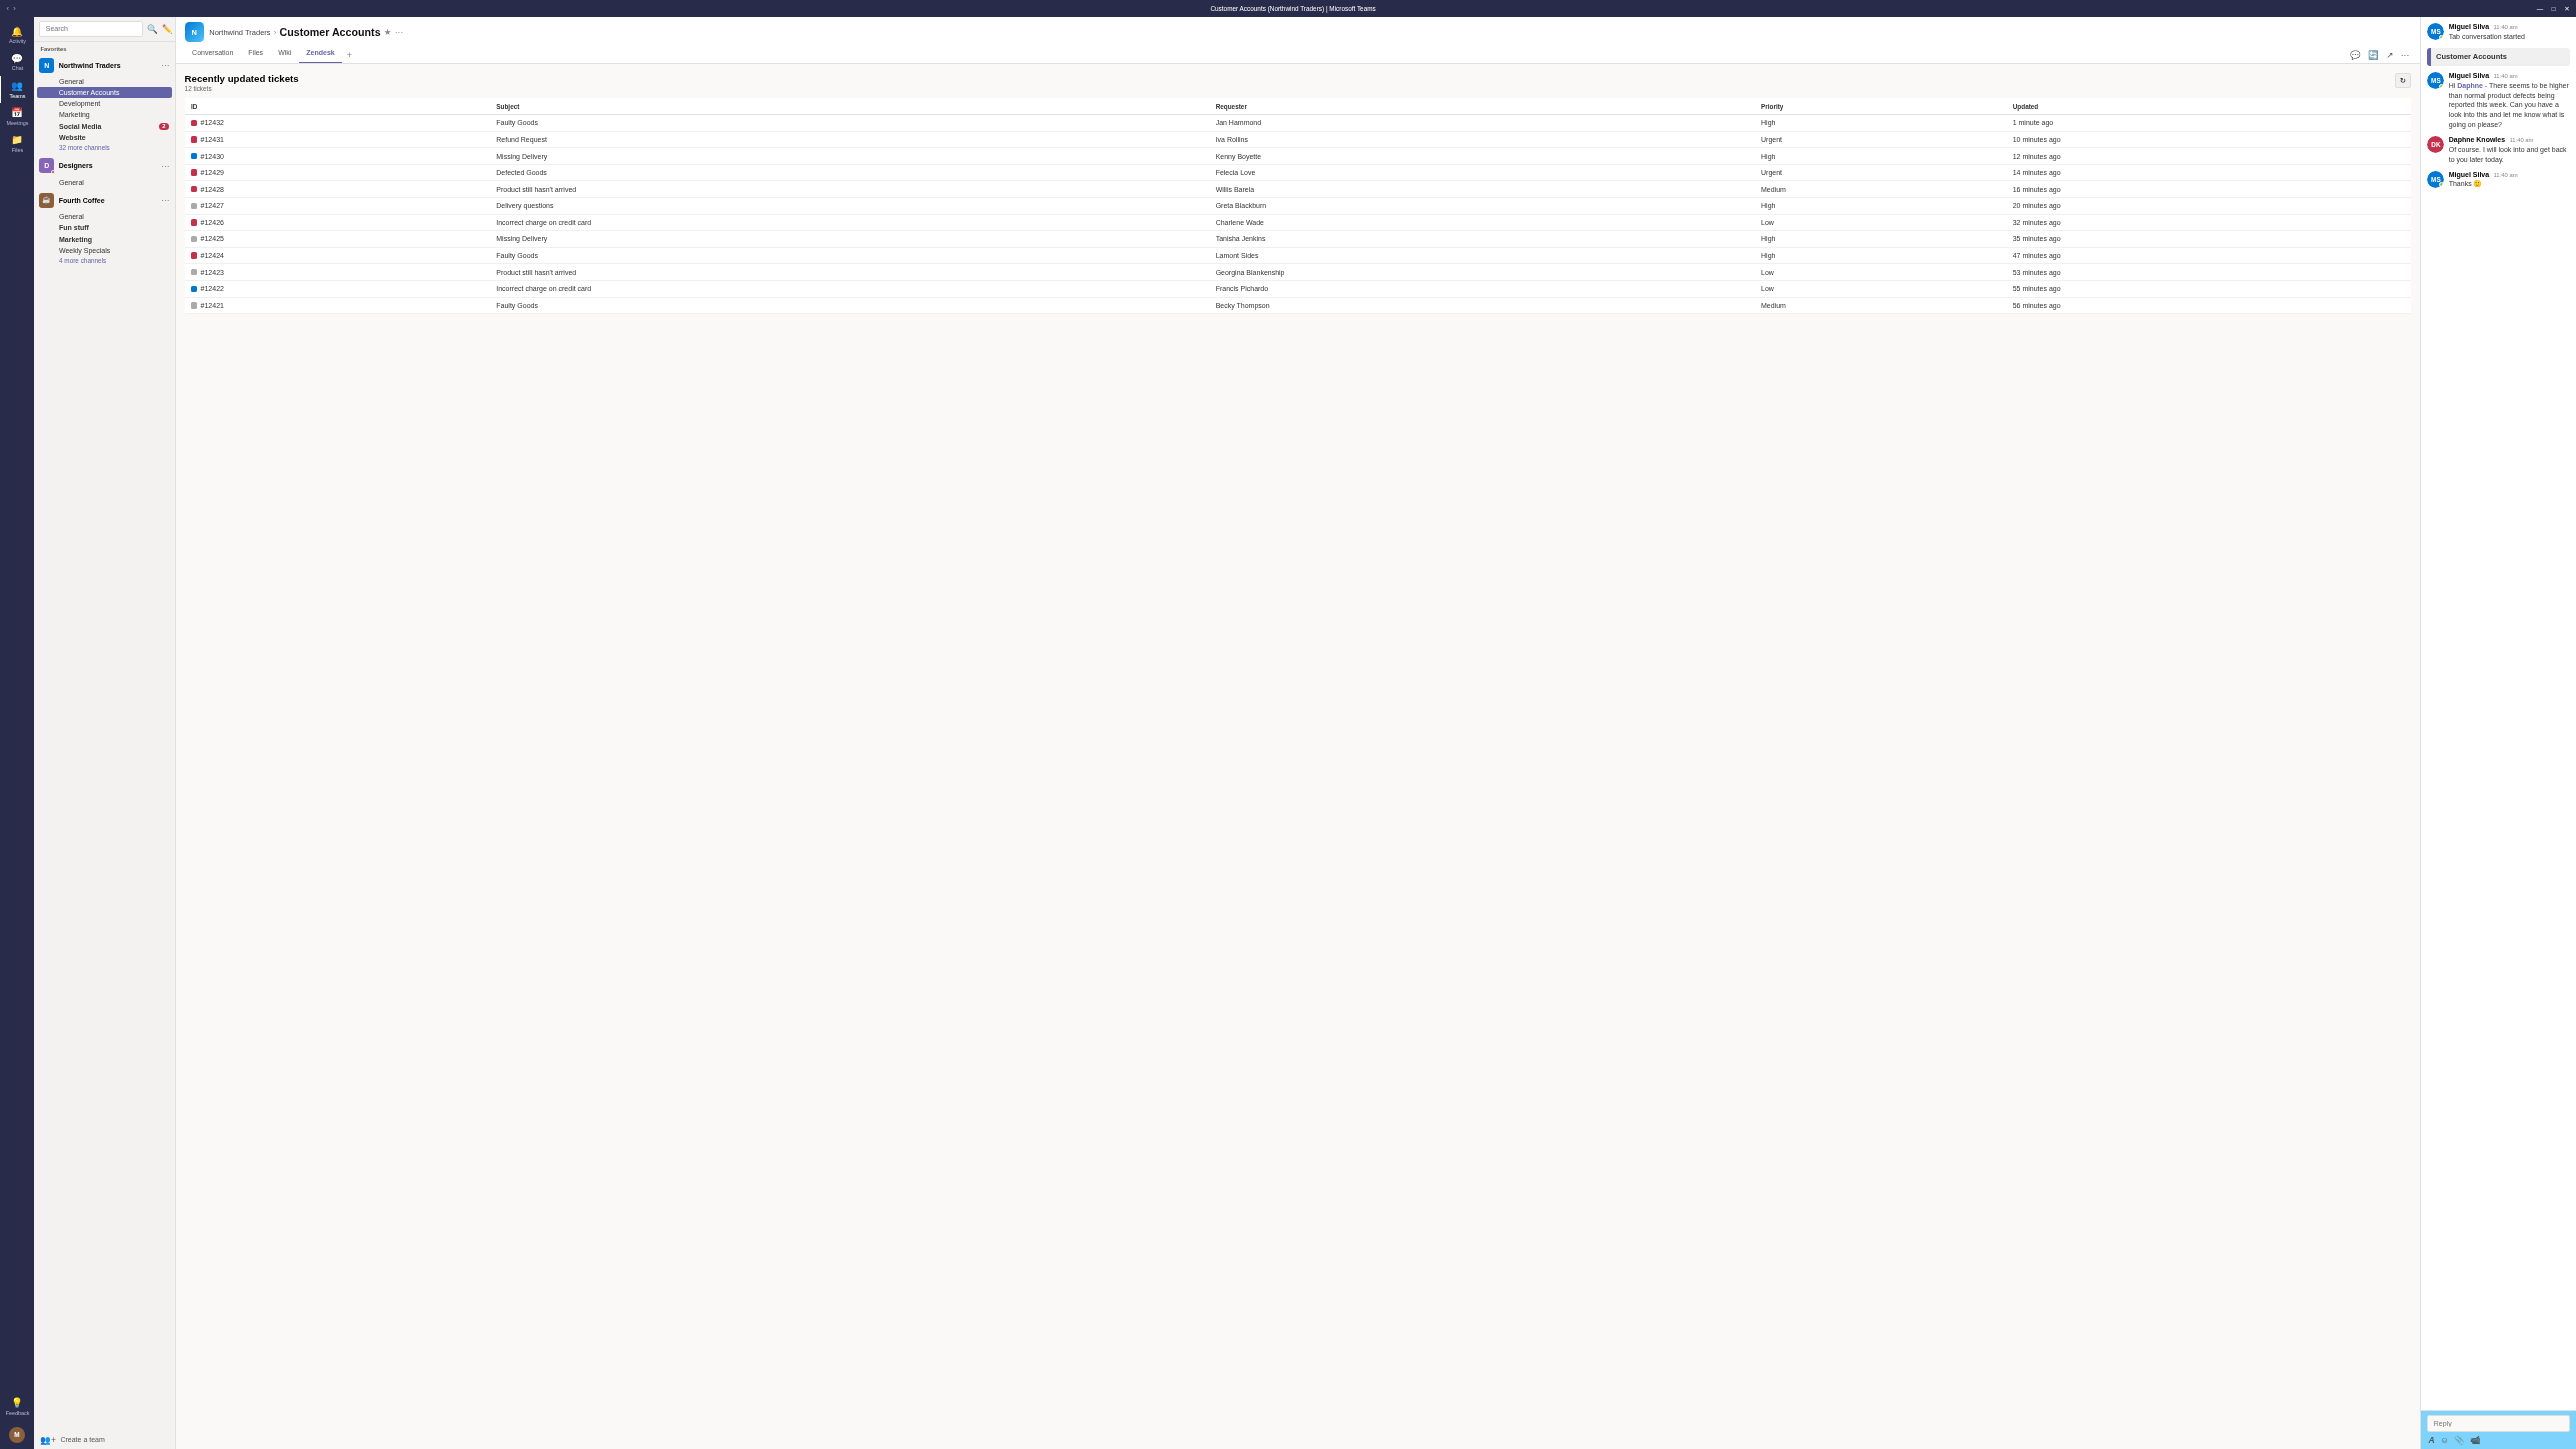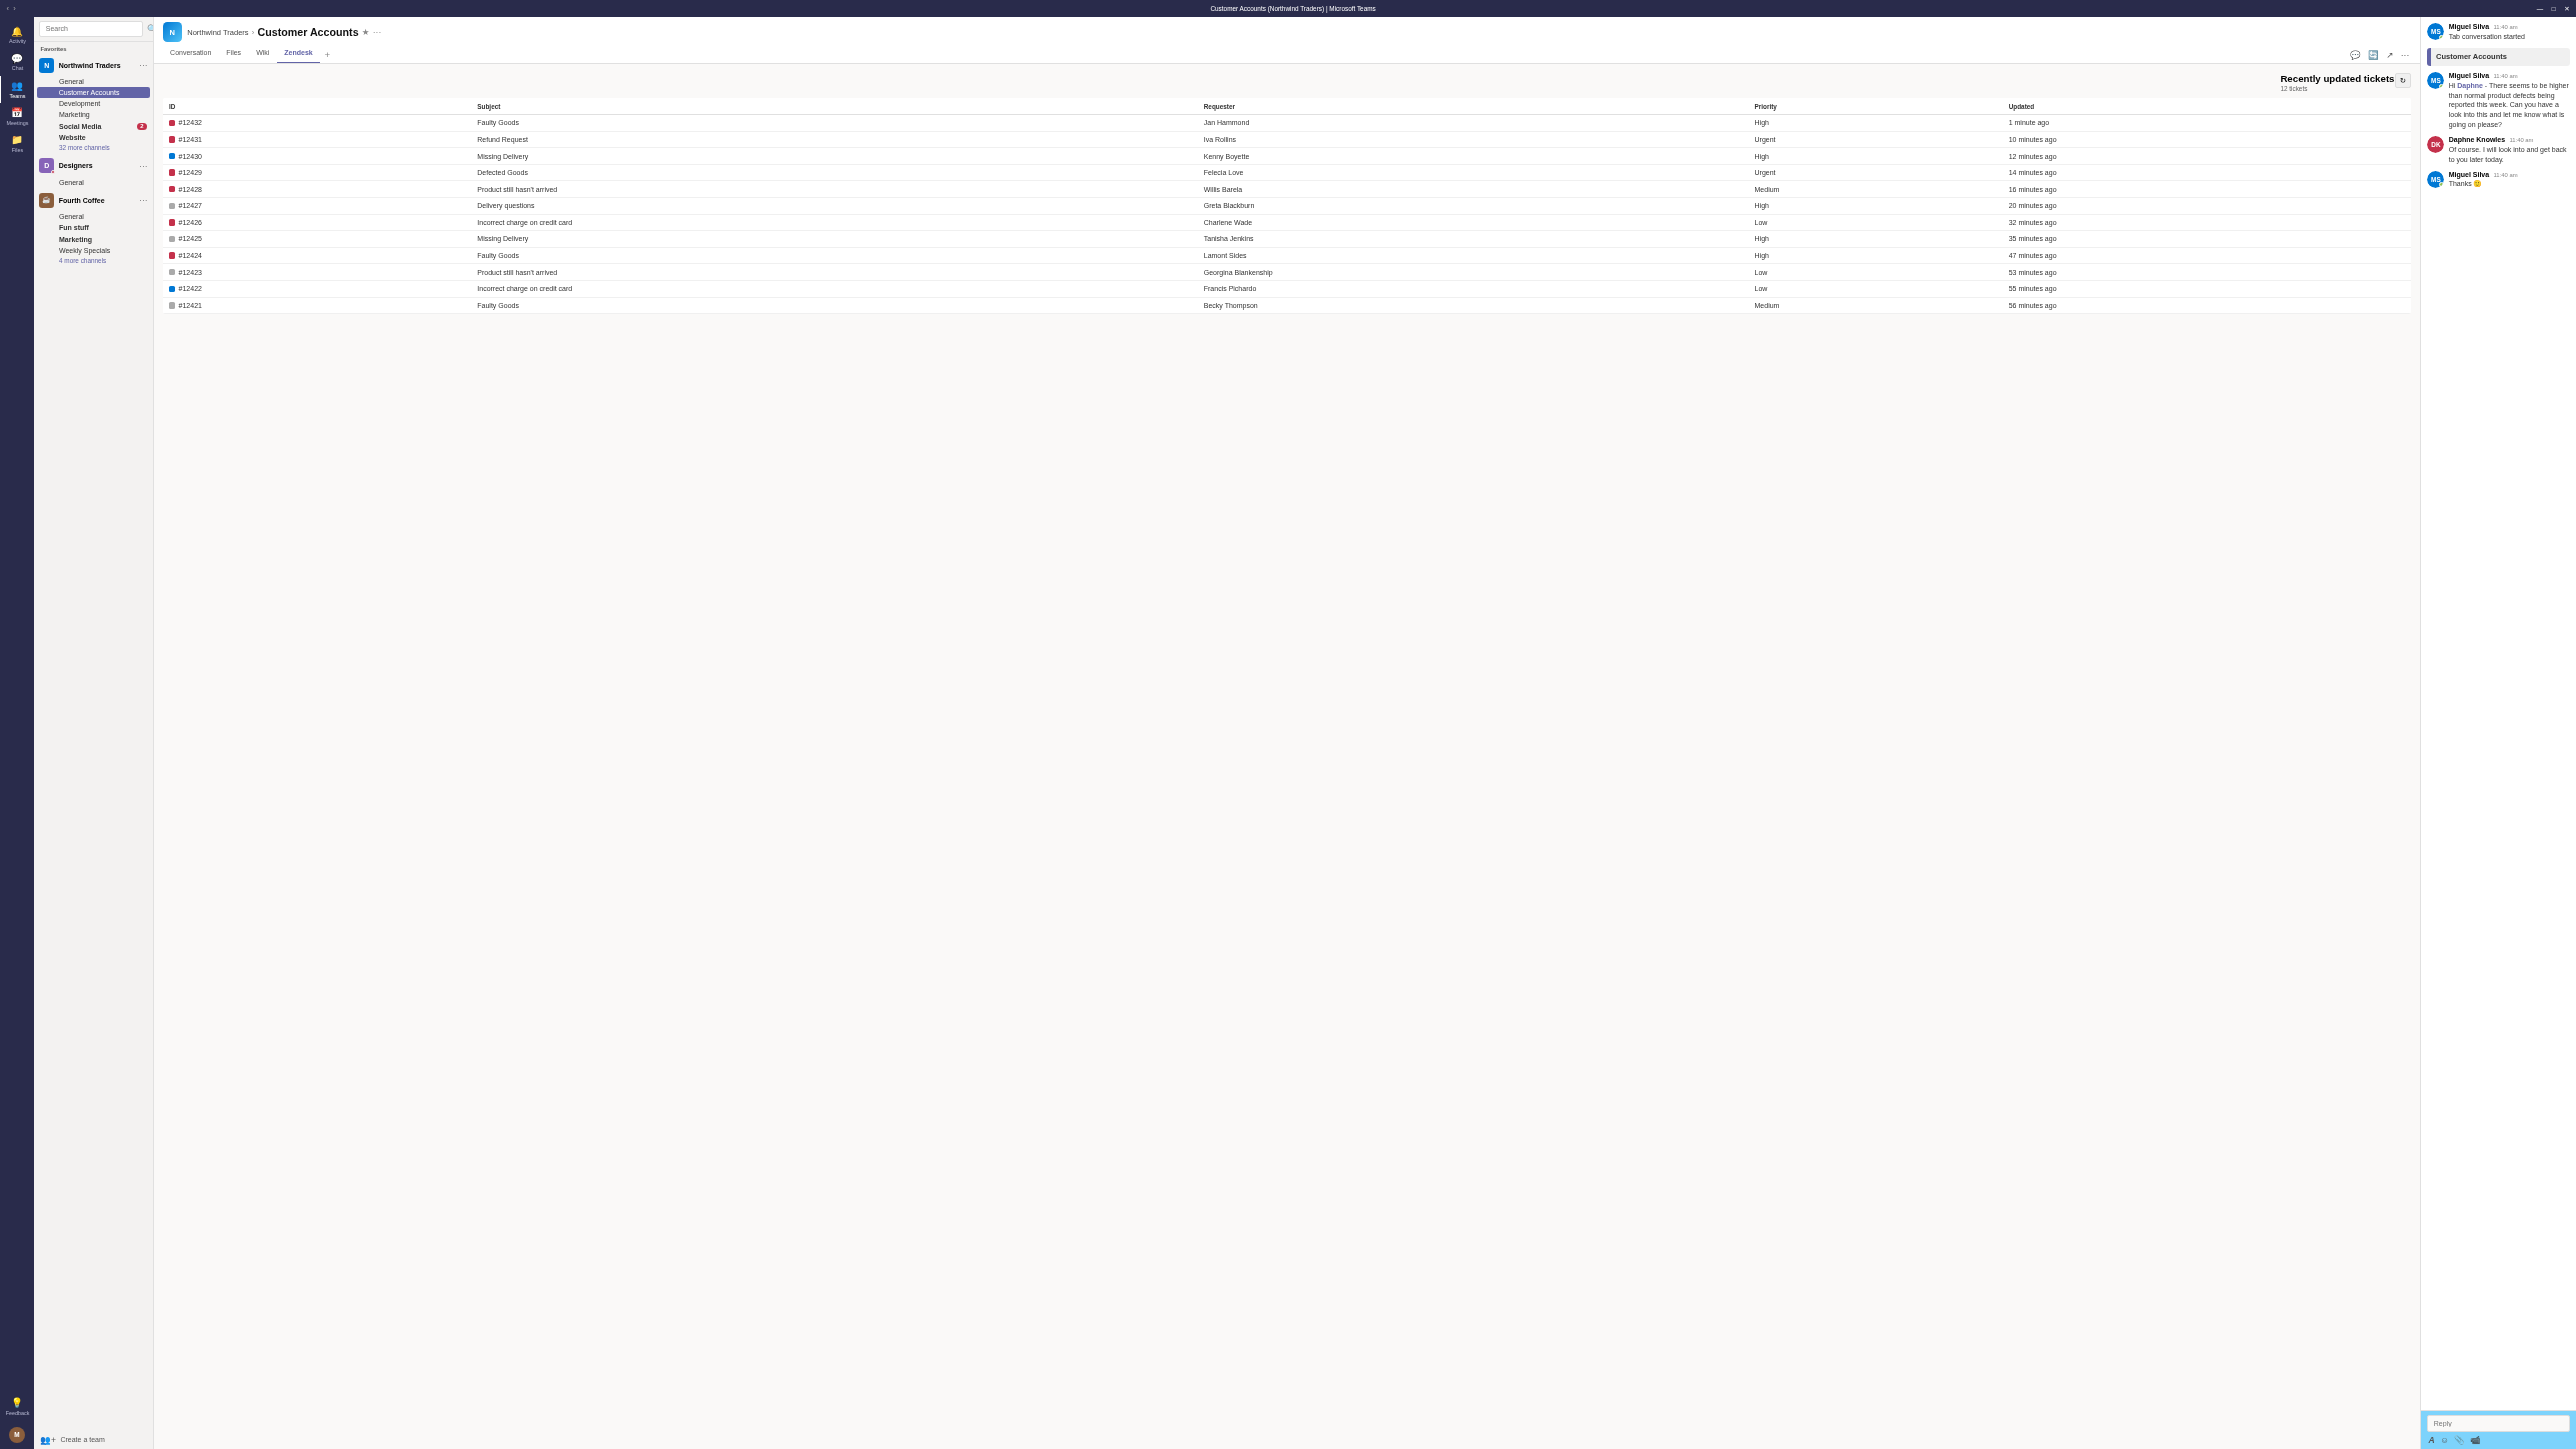--- a/index.html
+++ b/index.html
@@ -48,21 +48,21 @@
     .nav-item.active { color: #fff; border-left: 1.6px solid #fff; }
     .nav-icon { font-size: 9.7px; }
     .nav-bottom { margin-top: auto; padding-bottom: 6.4px; display: flex; flex-direction: column; align-items: center; gap: 6.4px; }
     .avatar-small {
       width: 16px; height: 16px; border-radius: 50%; background: #8b5e3c;
       display: flex; align-items: center; justify-content: center; color: #fff; font-size: 6.4px; font-weight: bold;
     }
 
     
     .channel-list {
-      width: 120px;
+      width: 142px;
       background: #f3f2f1;
       border-right: 0.5px solid #e0e0e0;
       display: flex;
       flex-direction: column;
       flex-shrink: 0;
       overflow-y: auto;
     }
     .channel-search {
       padding: 4.3px 5.4px;
       display: flex;
@@ -172,21 +172,21 @@
     
     .tickets-panel {
       flex: 1;
       overflow-y: auto;
       padding: 8.6px;
       background: #faf9f8;
     }
     .tickets-header {
       display: flex;
       align-items: flex-start;
-      justify-content: flex-end;
+      justify-content: space-between;
       margin-bottom: 6.4px;
     }
     .tickets-title { font-size: 9.7px; font-weight: 700; }
     .tickets-count { font-size: 6.4px; color: #666; margin-top: 1.1px; }
     .refresh-btn {
       background: #f0f0f0; border: 0.5px solid #ddd;
       border-radius: 2.1px; padding: 2.1px 4.3px; cursor: pointer; font-size: 7.5px;
     }
 
     .tickets-table { width: 100%; border-collapse: collapse; background: #fff; border-radius: 2.1px; overflow: hidden; }

